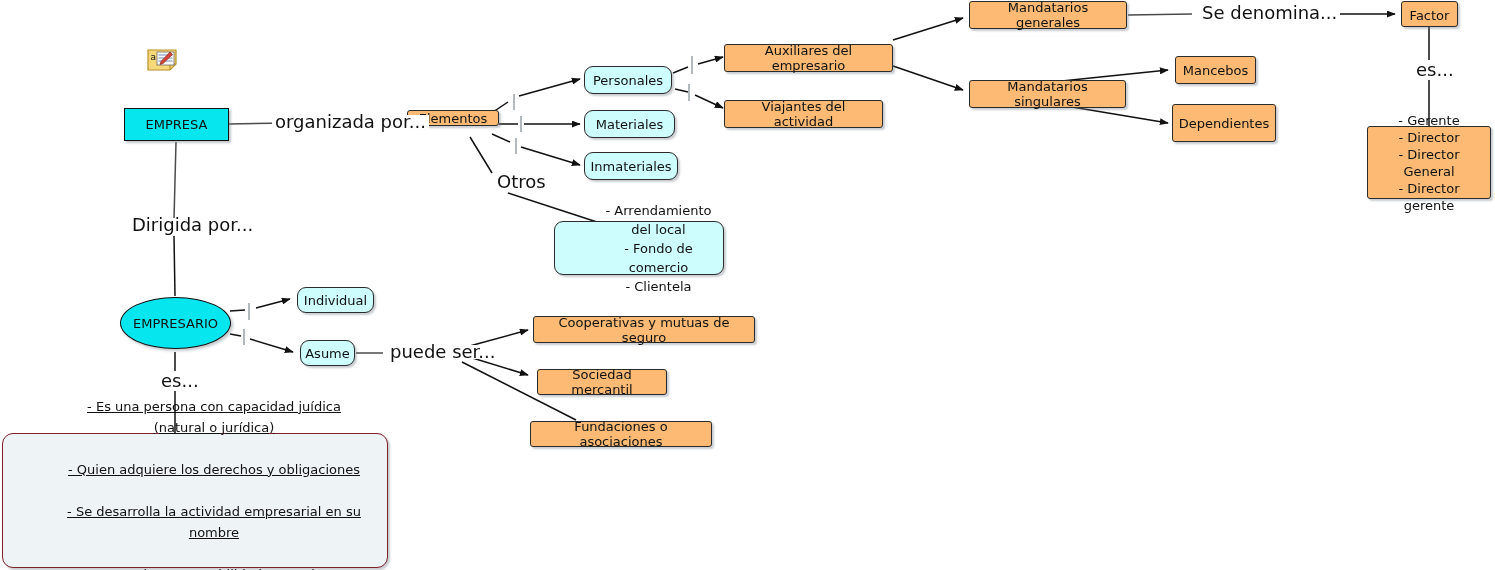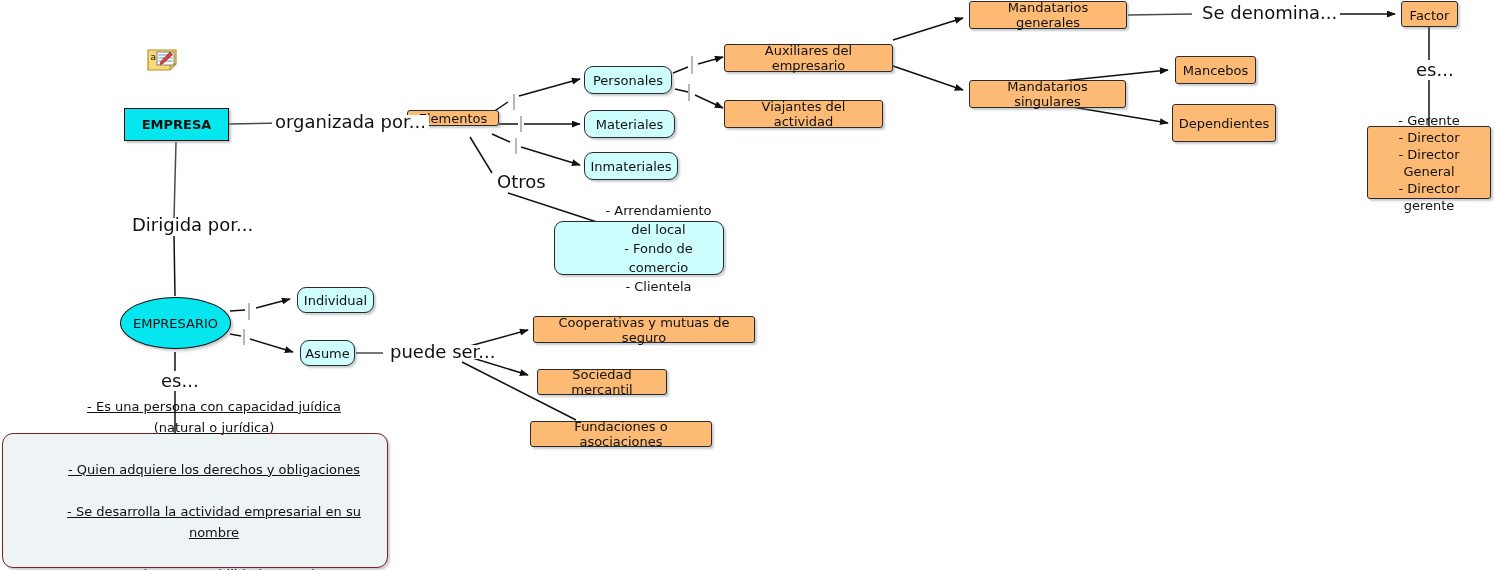--- a/index.html
+++ b/index.html
@@ -56,21 +56,20 @@
     border-radius: 9px;
     box-shadow: 2px 2px 2px rgba(120,130,140,0.40);
     padding: 3px 9px;
   }
   
   .rect-cyan {
     background: #06e6ee;
     border: 1.6px solid #111111;
     border-radius: 0;
     box-shadow: 2px 2px 2px rgba(120,130,140,0.45);
-    font-weight: bold;
   }
   
   .ellipse-cyan {
     background: #06e6ee;
     border: 1.6px solid #111111;
     border-radius: 50%;
     box-shadow: 2px 2px 3px rgba(120,130,140,0.45);
   }
   
   .note-red {

